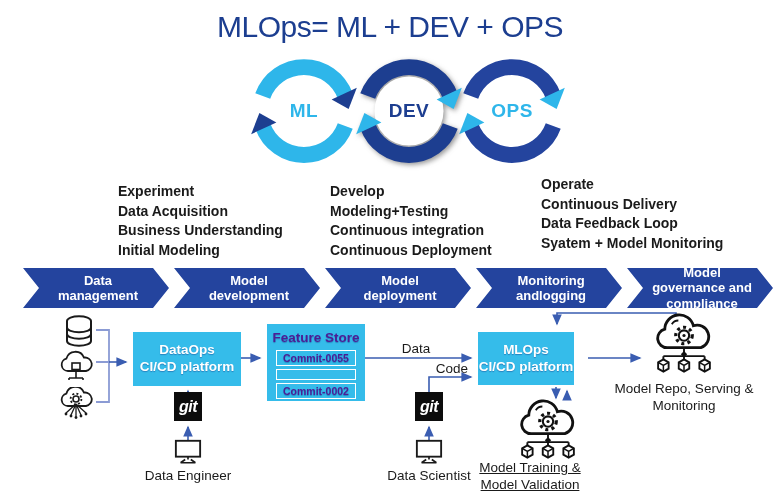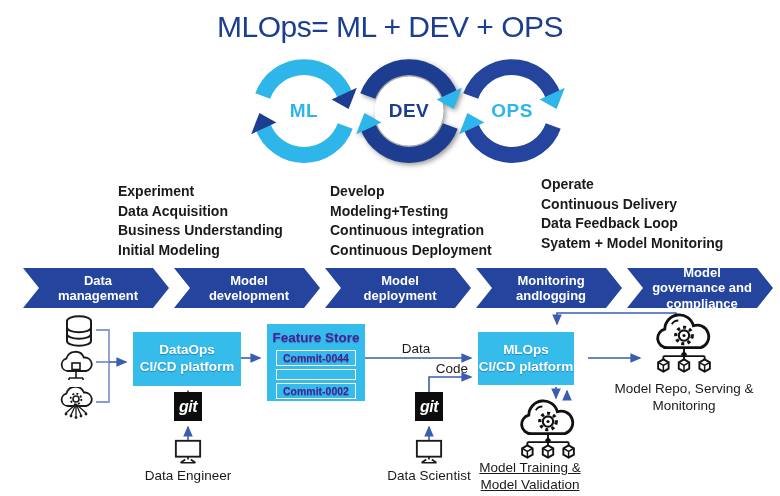--- a/index.html
+++ b/index.html
@@ -184,21 +184,21 @@
     <circle cx="28" cy="27" r="1.4" fill="#1a1a1a"></circle>
   </svg>
 
   <div class="abs cyanbox" style="left:133px;top:332px;width:108px;height:54px;">
     <div>DataOps</div>
     <div>CI/CD platform</div>
   </div>
 
   <div class="abs fsbox" style="left:267px;top:324px;width:98px;height:73px;">
     <div class="fstitle">Feature Store</div>
-    <div class="commit">Commit-0044</div>
+    <div class="commit">Commit-0055</div>
     <div class="commit empty"></div>
     <div class="commit">Commit-0002</div>
   </div>
 
   <div class="abs cyanbox" style="left:478px;top:332px;width:96px;height:53px;">
     <div>MLOps</div>
     <div>CI/CD platform</div>
   </div>
 
   <div class="abs small-label" style="left:392px;top:341px;width:48px;">Data</div>

